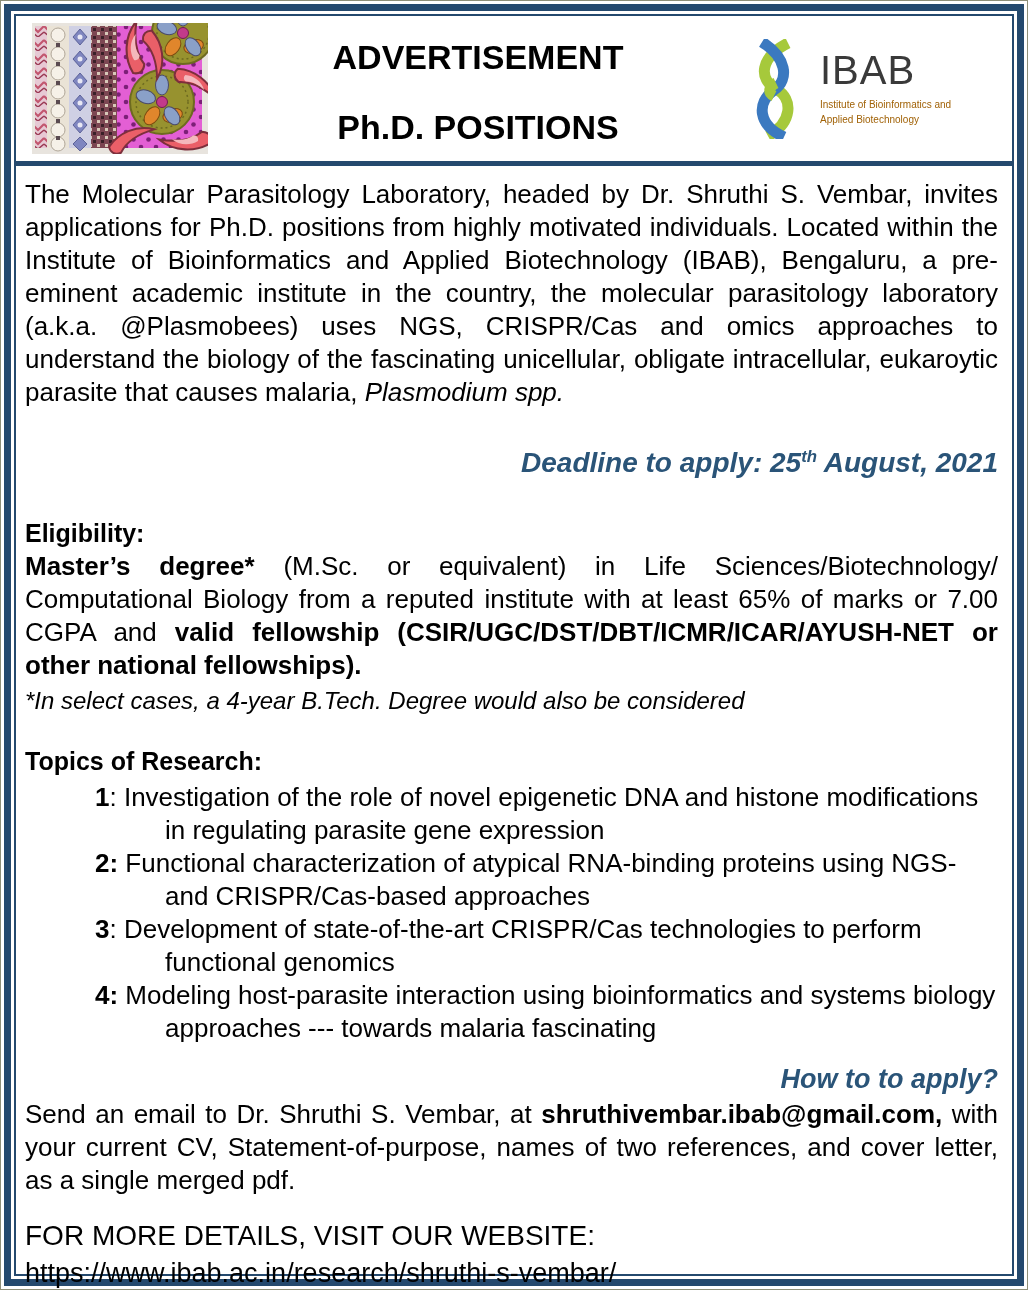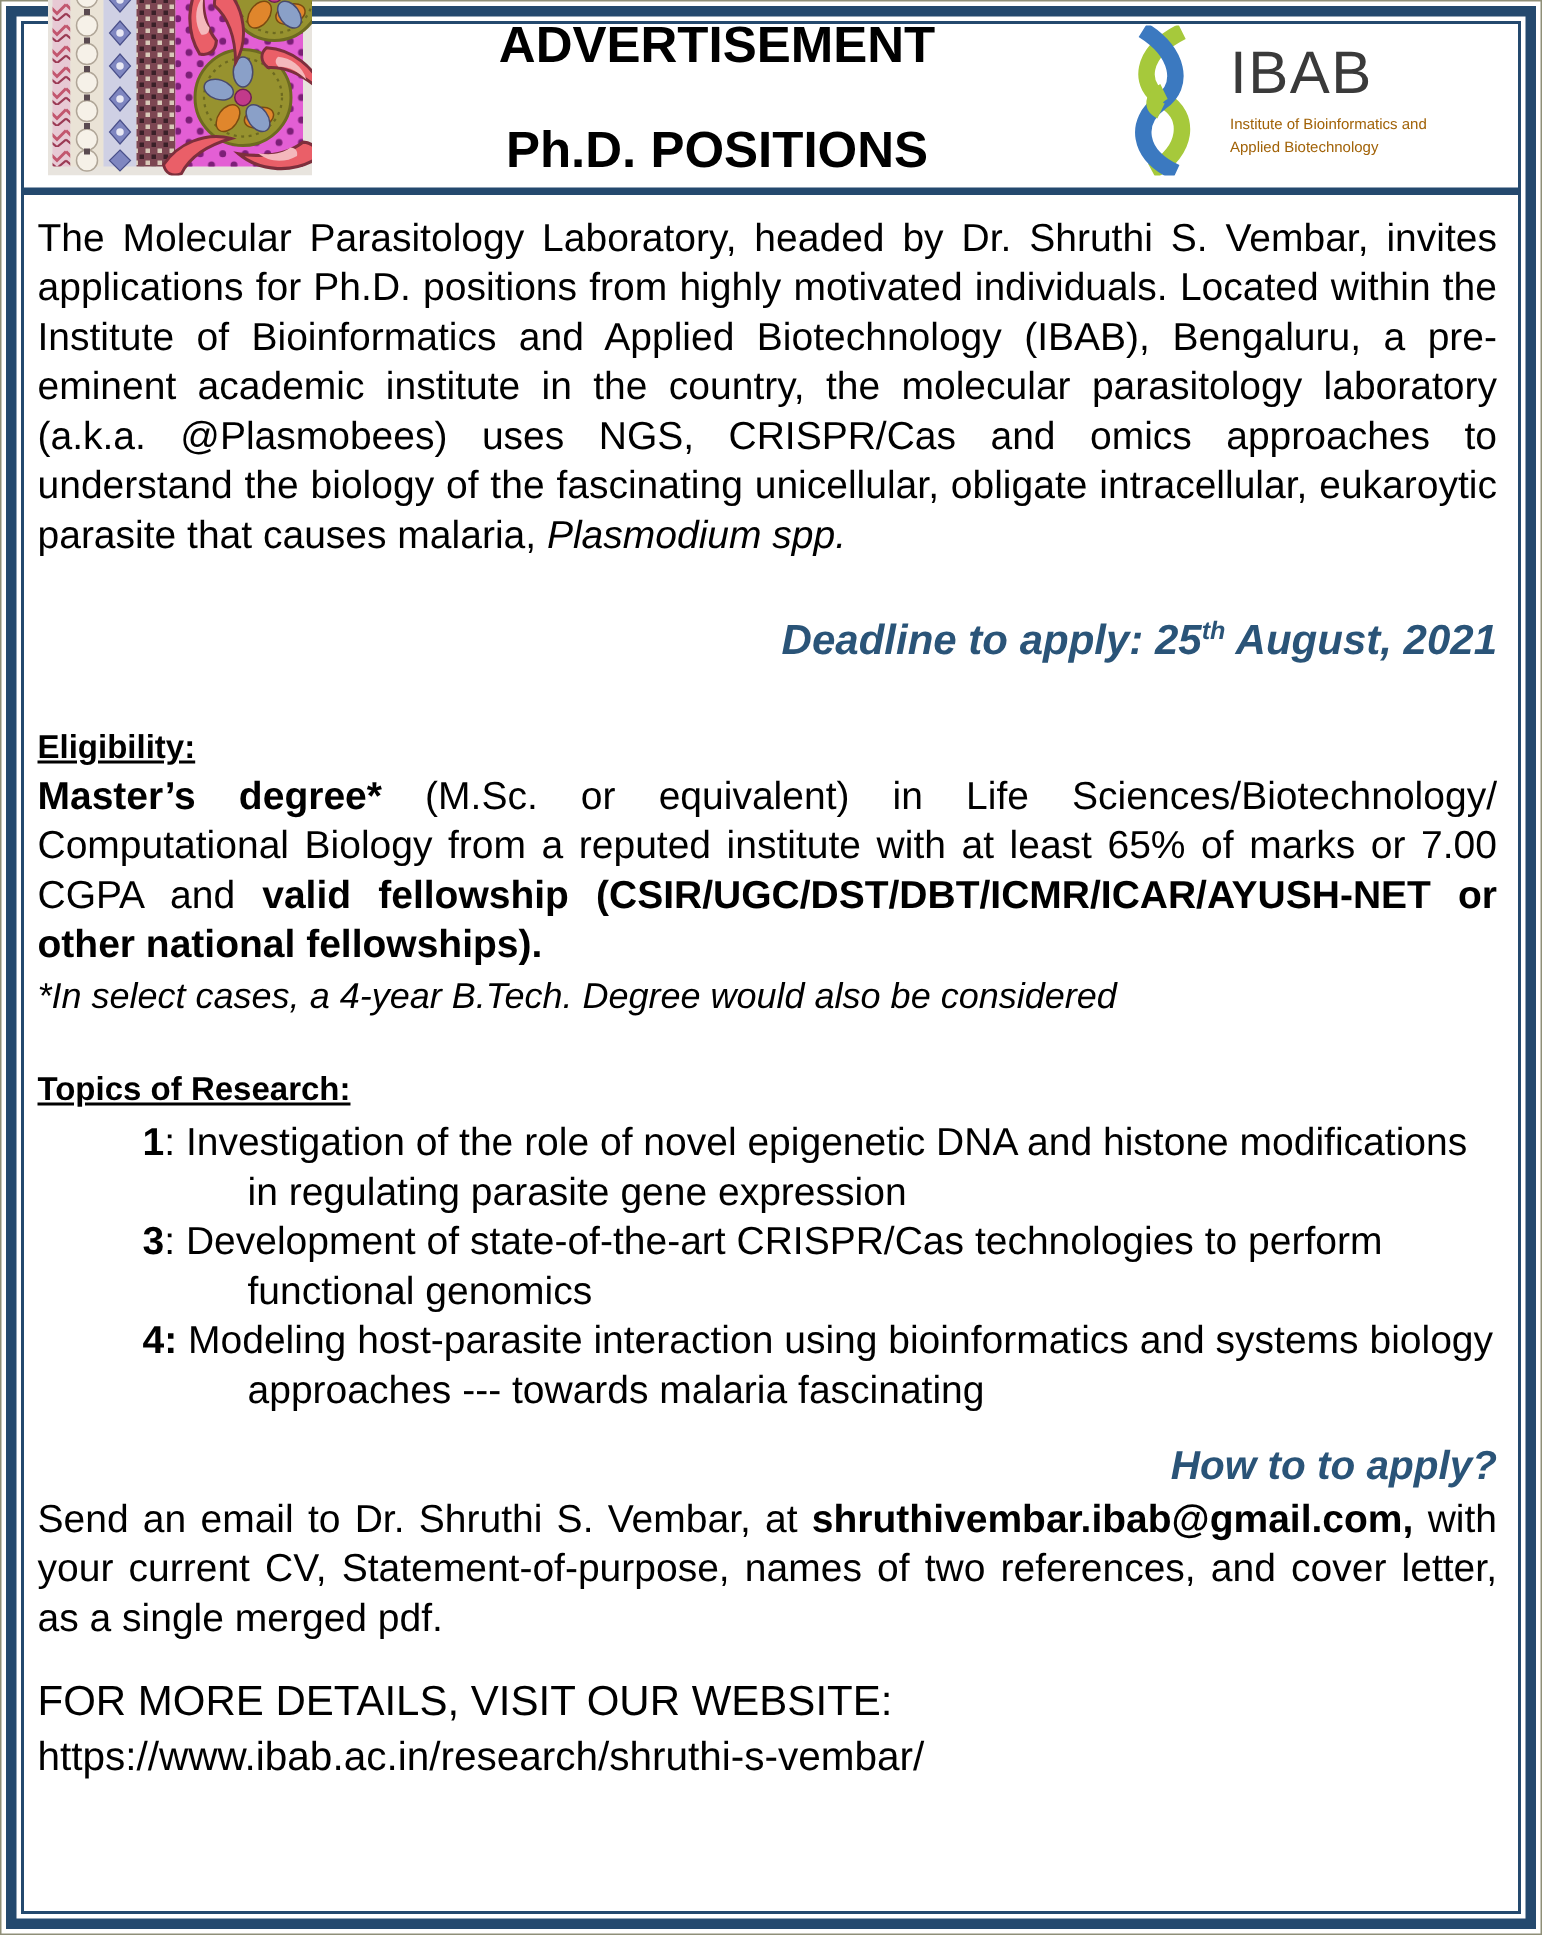--- a/index.html
+++ b/index.html
@@ -5,36 +5,36 @@
   html,body{margin:0;padding:0;}
   body{
     width:1028px;height:1290px;overflow:hidden;background:#ffffff;
     font-family:"Liberation Sans", sans-serif;color:#000;
   }
   .outer{box-sizing:border-box;width:1028px;height:1290px;border:1px solid #8f8f78;padding:3px;background:#fff;}
   .frame{box-sizing:border-box;height:100%;border:7px solid #24496e;padding:3px;background:#fff;}
   .inner{box-sizing:border-box;height:100%;border:2px solid #24496e;display:flex;flex-direction:column;background:#fff;}
 
   
-  .header{display:flex;align-items:flex-end;border-bottom:5px solid #24496e;padding:8px 12px 8px 16px;height:114px;box-sizing:border-box;}
+  .header{display:flex;align-items:center;border-bottom:5px solid #24496e;padding:8px 12px 8px 16px;height:150px;box-sizing:border-box;}
   .artwork{flex:0 0 auto;line-height:0;}
   .titles{flex:1 1 auto;text-align:center;font-weight:bold;font-size:34px;line-height:1;}
   .title1{margin-top:6px;margin-bottom:36px;}
   .logo{flex:0 0 auto;width:252px;display:flex;align-items:center;gap:20px;}
   .helix{line-height:0;}
   .logo-name{font-size:40px;color:#3a3a3a;letter-spacing:1px;line-height:1;}
   .logo-sub{font-size:10px;color:#a16207;line-height:1.5;margin-top:7px;}
 
   
   .content{flex:1 1 auto;padding:4px 14px 0 9px;font-size:26px;line-height:33px;}
   .intro{margin:8px 0 0;text-align:justify;}
   .intro i{font-style:italic;}
   .deadline{margin:31px 0 0;text-align:right;font-weight:bold;font-style:italic;font-size:28px;color:#2a5478;}
   .deadline sup{font-size:60%;}
-  .sec{font-size:22px;font-weight:bold;margin:0;text-decoration:underline;}
+  .sec{font-size:25px;font-weight:bold;margin:0;}
   .sec.elig{margin-top:38px;}
   .para{text-align:justify;margin:0;}
   .footnote{font-style:italic;font-size:24px;margin:2px 0 0;}
   .sec.topics{margin-top:28px;margin-bottom:3px;}
   .topic{margin-left:140px;text-indent:-70px;}
   .topic b{font-weight:bold;}
   .apply-heading{margin:18px 0 0;text-align:right;font-weight:bold;font-style:italic;font-size:27px;color:#2a5478;}
   .apply-para{margin:2px 0 0;text-align:justify;}
   .website-heading{font-size:28px;font-weight:normal;margin:22px 0 0;}
   .url{margin:5px 0 0;font-size:27px;}
@@ -163,20 +163,21 @@
         <p class="intro"><span>The Molecular Parasitology Laboratory, headed by Dr. Shruthi S. Vembar, invites applications for Ph.D. positions from highly motivated individuals. Located within the Institute of Bioinformatics and Applied Biotechnology (IBAB), Bengaluru, a pre-eminent academic institute in the country, the molecular parasitology laboratory (a.k.a. @Plasmobees) uses NGS, CRISPR/Cas and omics approaches to understand the biology of the fascinating unicellular, obligate intracellular, eukaroytic parasite that causes malaria, </span><i>Plasmodium spp.</i></p>
 
         <p class="deadline"><span>Deadline to apply: 25</span><sup>th</sup><span> August, 2021</span></p>
 
         <h3 class="sec elig">Eligibility:</h3>
         <p class="para"><b>Master’s degree*</b><span> (M.Sc. or equivalent) in Life Sciences/Biotechnology/ Computational Biology from a reputed institute with at least 65% of marks or 7.00 CGPA and </span><b>valid fellowship (CSIR/UGC/DST/DBT/ICMR/ICAR/AYUSH-NET or other national fellowships).</b></p>
         <p class="footnote">*In select cases, a 4-year B.Tech. Degree would also be considered</p>
 
         <h3 class="sec topics">Topics of Research:</h3>
         <div class="topic"><b>1</b><span>:</span> <span>Investigation of the role of novel epigenetic DNA and histone modifications</span><br><span>in regulating parasite gene expression</span></div>
+        <div class="topic"><b>2:</b><span></span> <span>Functional characterization of atypical RNA-binding proteins using NGS-</span><br><span>and CRISPR/Cas-based approaches</span></div>
         <div class="topic"><b>3</b><span>:</span> <span>Development of state-of-the-art CRISPR/Cas technologies to perform</span><br><span>functional genomics</span></div>
         <div class="topic"><b>4:</b><span></span> <span>Modeling host-parasite interaction using bioinformatics and systems biology</span><br><span>approaches --- towards malaria fascinating</span></div>
 
         <p class="apply-heading">How to to apply?</p>
         <p class="apply-para"><span>Send an email to Dr. Shruthi S. Vembar, at </span><b>shruthivembar.ibab@gmail.com,</b><span> with your current CV, Statement-of-purpose, names of two references, and cover letter, as a single merged pdf.</span></p>
 
         <h3 class="website-heading">FOR MORE DETAILS, VISIT OUR WEBSITE:</h3>
         <p class="url">https://www.ibab.ac.in/research/shruthi-s-vembar/</p>
       </div>
 

